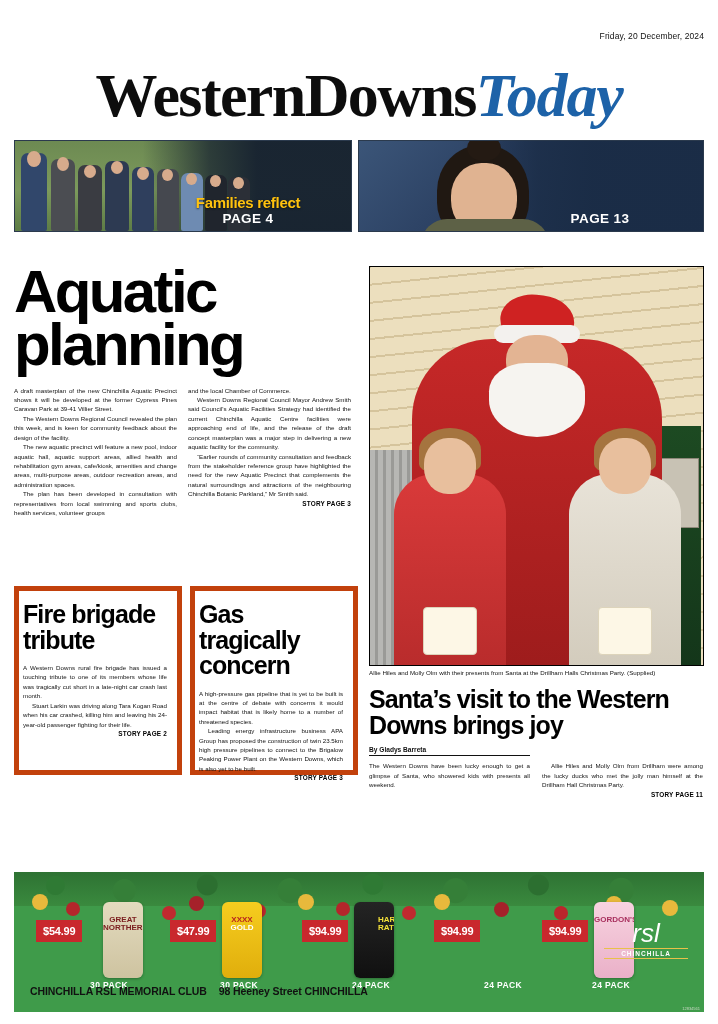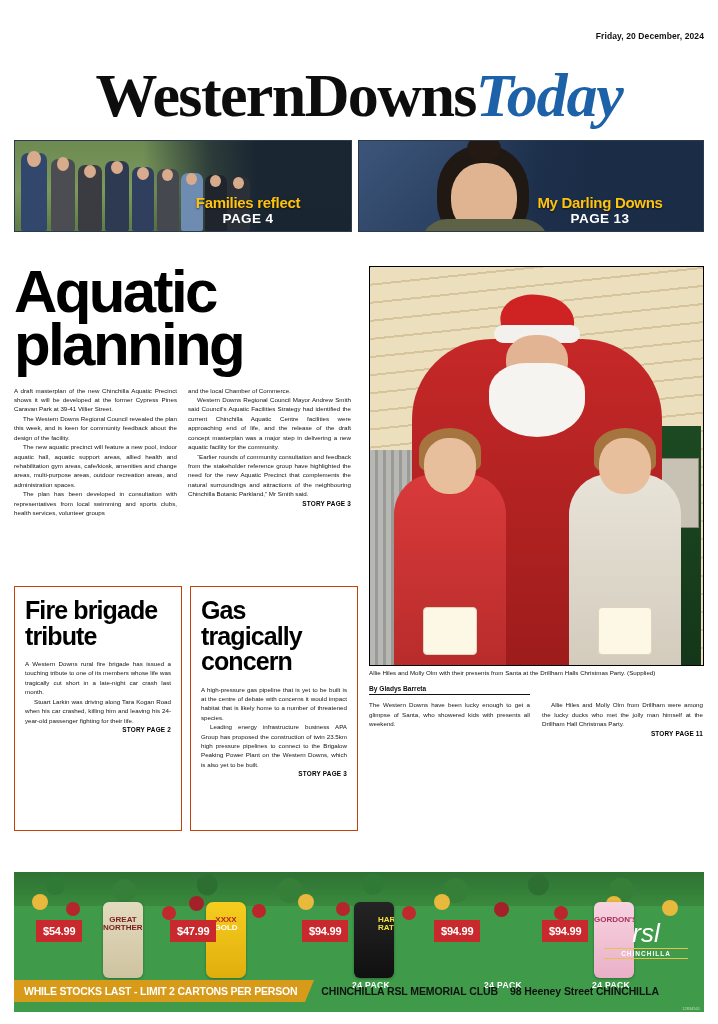--- a/index.html
+++ b/index.html
@@ -15,21 +15,21 @@
     width: 718px;
     height: 1024px;
     background: #fff;
   }
 
   
   .date-line {
     position: absolute;
     top: 31px; right: 14px;
     font-size: 8.5px;
-    font-weight: bold;
+    font-weight: normal;
     color: #111;
     letter-spacing: 0.1px;
   }
 
   
   .masthead {
     position: absolute;
     top: 64px; left: 0; right: 0;
     text-align: center;
     line-height: 1;
@@ -343,23 +343,23 @@
   
   .boxes {
     position: absolute;
     top: 320px; left: 0;
     width: 345px;
     display: flex;
     gap: 8px;
   }
   .story-box {
     width: 168px;
-    height: 245px;
-    border: 1px solid #c2410c;
-    padding: 11px 10px 8px 10px;
+    height: 189px;
+    border: 5px solid #c2410c;
+    padding: 11px 10px 8px 4px;
   }
   .box-title {
     font-size: 25px;
     font-weight: bold;
     line-height: 1.02;
     letter-spacing: -0.9px;
     color: #000;
     margin-bottom: 10px;
   }
 
@@ -537,21 +537,20 @@
     </div>
 
     <div class="teaser right">
       <div class="teaser-bg bg-portrait">
         <div class="girl-hair"></div>
         <div class="girl-bun"></div>
         <div class="girl-face"></div>
         <div class="girl-shirt"></div>
       </div>
       <div class="teaser-text">
-        <div class="teaser-title">My Darling Downs</div>
         <div class="teaser-page">PAGE 13</div>
       </div>
     </div>
   </div>
 
 
   <div class="main">
 
     <div class="lead-left">
       <div class="headline">Aquatic planning</div>
@@ -616,20 +615,21 @@
           </div>
         <div class="girl-r">
             <div class="ghair"></div>
             <div class="gface"></div>
             <div class="gbag"></div>
           </div>
       </div>
 
       <div class="caption">Allie Hiles and Molly Olm with their presents from Santa at the Drillham Halls Christmas Party. (Supplied)</div>
 
+      <div class="sub-headline">Santa’s visit to the Western Downs brings joy</div>
 
       <div class="byline">By Gladys Barreta</div>
 
       <div class="santa-cols">
         <div class="santa-col">
           <div class="body-text">
             <p class="noindent">The Western Downs have been lucky enough to get a glimpse of Santa, who showered kids with presents all weekend.</p>
           </div>
         </div>
         <div class="santa-col">
@@ -659,21 +659,21 @@
     <div class="bauble" style="left:592px; top:24px; width:16px; height:16px; background:#e8b93c;"></div>
     <div class="bauble" style="left:648px; top:28px; width:16px; height:16px; background:#e8b93c;"></div>
 
     <div class="price-tag" style="left:22px; top:48px;">$54.99</div>
     <div class="can" style="left:89px; top:30px; background:linear-gradient(180deg,#e3dbbf,#cec3a0);">
       <div class="can-label" style="color:#7c2020;">GREAT<br>NORTHERN</div>
     </div>
     <div class="pack-label" style="left:76px; top:108px;">30 PACK</div>
 
     <div class="price-tag" style="left:156px; top:48px;">$47.99</div>
-    <div class="can" style="left:192px; top:30px; background:linear-gradient(180deg,#f6cd1f,#e0ae0c);border-radius:7px;">
+    <div class="can" style="left:208px; top:30px; background:linear-gradient(180deg,#f6cd1f,#e0ae0c);">
       <div class="can-label" style="color:#b8241f;">XXXX<br><span style="color:#fff;">GOLD</span></div>
     </div>
     <div class="pack-label" style="left:206px; top:108px;">30 PACK</div>
 
     <div class="price-tag" style="left:288px; top:48px;">$94.99</div>
     <div class="can" style="left:340px; top:30px; background:linear-gradient(180deg,#242424,#101010);">
       <div class="can-label" style="color:#f3e03a;padding-left:24px;">HARD<br>RATED</div>
     </div>
     <div class="pack-label" style="left:338px; top:108px;">24 PACK</div>
 
@@ -685,21 +685,20 @@
       <div class="can-label" style="color:#a8305e;">GORDON'S</div>
     </div>
     <div class="pack-label" style="left:578px; top:108px;">24 PACK</div>
 
     <div class="rsl-logo">
       <div class="rsl-mark">rsl</div>
       <div class="rsl-sub">CHINCHILLA</div>
     </div>
 
     <div class="advert-bottom">
-      <div class="ab-gold">WHILE STOCKS LAST - LIMIT 2 CARTONS PER PERSON</div>
       <div class="ab-green">
         <span>CHINCHILLA RSL MEMORIAL CLUB</span>
         <span class="addr">98 Heeney Street CHINCHILLA</span>
       </div>
     </div>
 
     <div class="ad-code">12834561</div>
   </div>
 
 </div>

